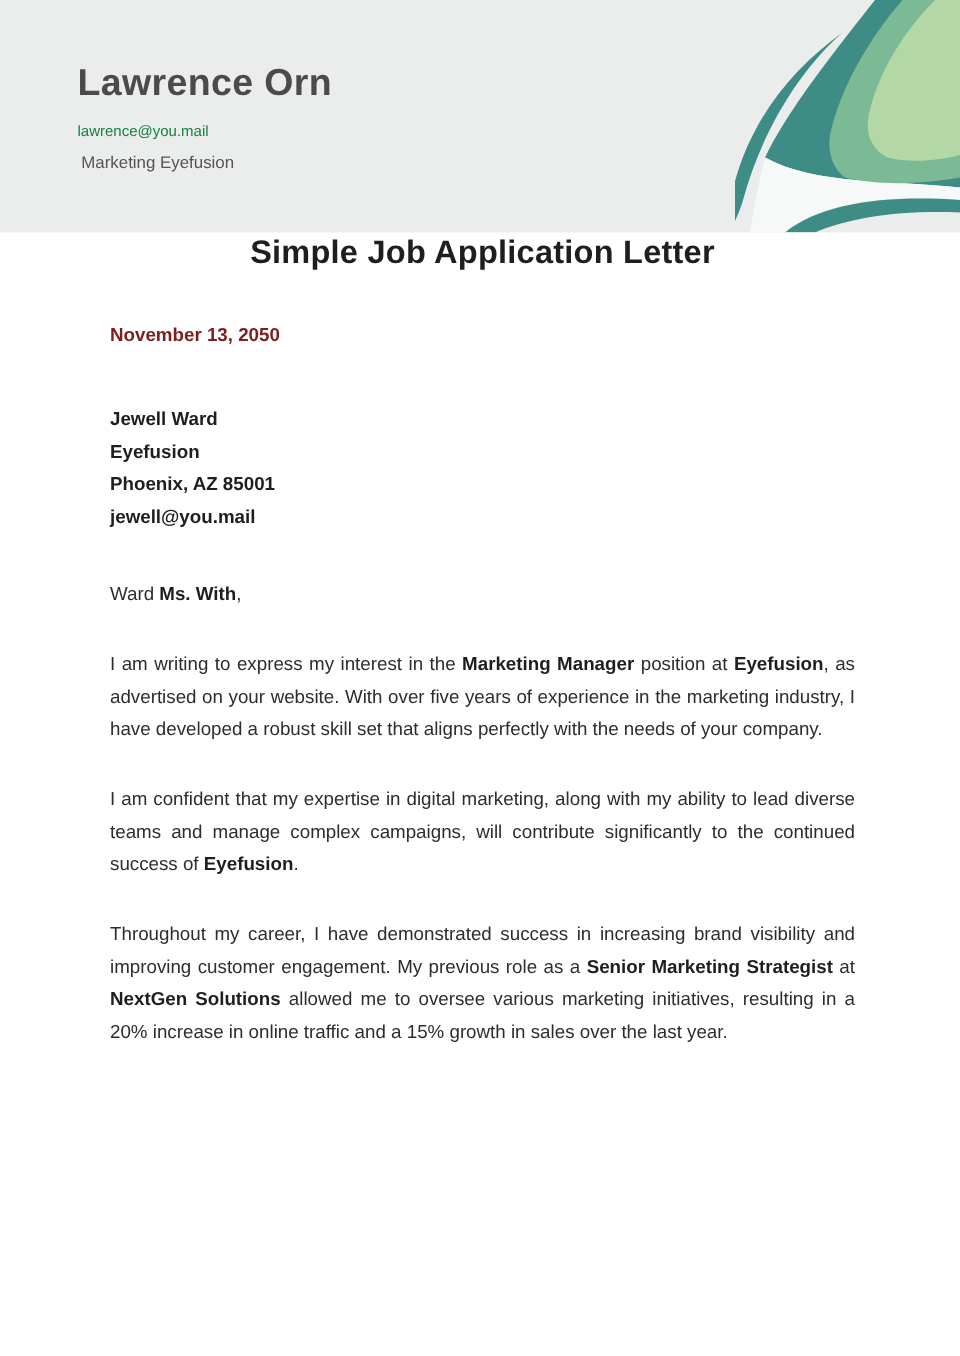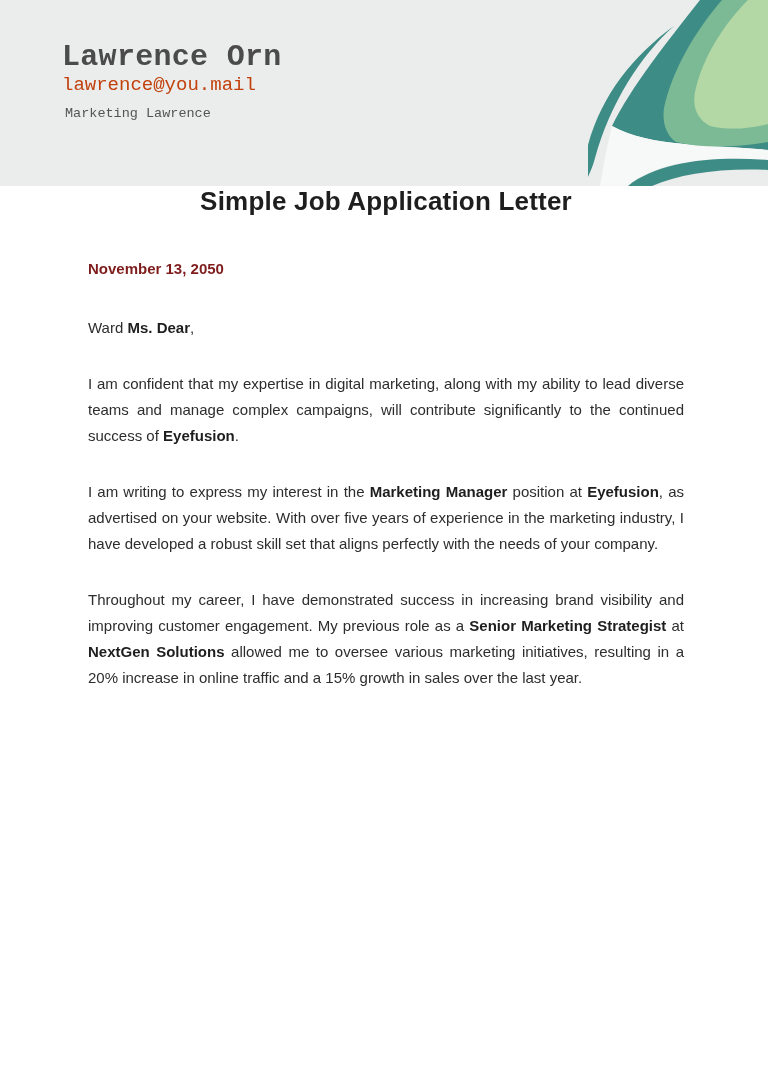--- a/index.html
+++ b/index.html
@@ -12,25 +12,25 @@
   }
   .page { width: 768px; height: 1085px; position: relative; background: #ffffff; }
 
   
   .header {
     position: relative;
     height: 186px;
     background: #ebedec;
     overflow: hidden;
   }
-  .header-info { position: absolute; left: 62px; top: 40px; font-family: Liberation Mono, monospace; }
+  .header-info { position: absolute; left: 62px; top: 50px; }
   .sender-name {
     font-size: 30px; font-weight: 700; color: #4b4b4b; letter-spacing: 0.3px;
   }
-  .sender-email { font-size: 19px; color: #c2410c; }
+  .sender-email { margin-top: 14px; font-size: 12px; color: #15803d; }
   .sender-role { margin-top: 10px; font-size: 13.5px; color: #545454; padding-left: 3px; }
   .header-deco {
     position: absolute; top: 0; right: 0;
     width: 180px; height: 186px;
   }
 
   
   .letter { padding: 0 84px 0 88px; }
   .letter-title {
     text-align: center;
@@ -74,32 +74,38 @@
       <path fill="#3e8c86" d="M40,186 C70,162 122,156 180,160 L180,170 C132,168 92,174 64,186 Z"></path>
 
       <path fill="#7cba96" d="M134,0 C108,30 84,70 76,108 C74,122 78,135 88,142 C116,149 152,147 180,142 L180,0 Z"></path>
 
       <path fill="#b3d8a5" d="M160,0 C136,24 114,58 107,92 C104,108 110,120 122,126 C142,131 164,128 180,124 L180,0 Z"></path>
     </svg>
 
     <div class="header-info">
       <div class="sender-name">Lawrence Orn</div>
       <div class="sender-email">lawrence@you.mail</div>
-      <div class="sender-role">Marketing Lawrence</div>
+      <div class="sender-role">Marketing Eyefusion</div>
     </div>
   </div>
 
   <div class="letter">
     <div class="letter-title">Simple Job Application Letter</div>
 
     <div class="date-line">November 13, 2050</div>
 
+    <div class="recipient-block">
+      <div>Jewell Ward</div>
+      <div>Eyefusion</div>
+      <div>Phoenix, AZ 85001</div>
+      <div>jewell@you.mail</div>
+    </div>
 
-    <div class="salutation"><span>Ward </span><b>Ms. Dear</b><span>,</span></div>
+    <div class="salutation"><span>Ward </span><b>Ms. With</b><span>,</span></div>
 
     <div>
+        <p class="para"><span>I am writing to express my interest in the </span><b>Marketing Manager</b><span> position at </span><b>Eyefusion</b><span>, as advertised on your website. With over five years of experience in the marketing industry, I have developed a robust skill set that aligns perfectly with the needs of your company.</span></p>
         <p class="para"><span>I am confident that my expertise in digital marketing, along with my ability to lead diverse teams and manage complex campaigns, will contribute significantly to the continued success of </span><b>Eyefusion</b><span>.</span></p>
-        <p class="para"><span>I am writing to express my interest in the </span><b>Marketing Manager</b><span> position at </span><b>Eyefusion</b><span>, as advertised on your website. With over five years of experience in the marketing industry, I have developed a robust skill set that aligns perfectly with the needs of your company.</span></p>
         <p class="para"><span>Throughout my career, I have demonstrated success in increasing brand visibility and improving customer engagement. My previous role as a </span><b>Senior Marketing Strategist</b><span> at </span><b>NextGen Solutions</b><span> allowed me to oversee various marketing initiatives, resulting in a 20% increase in online traffic and a 15% growth in sales over the last year.</span></p>
       </div>
   </div>
 
 </div>
 
 </body></html>

